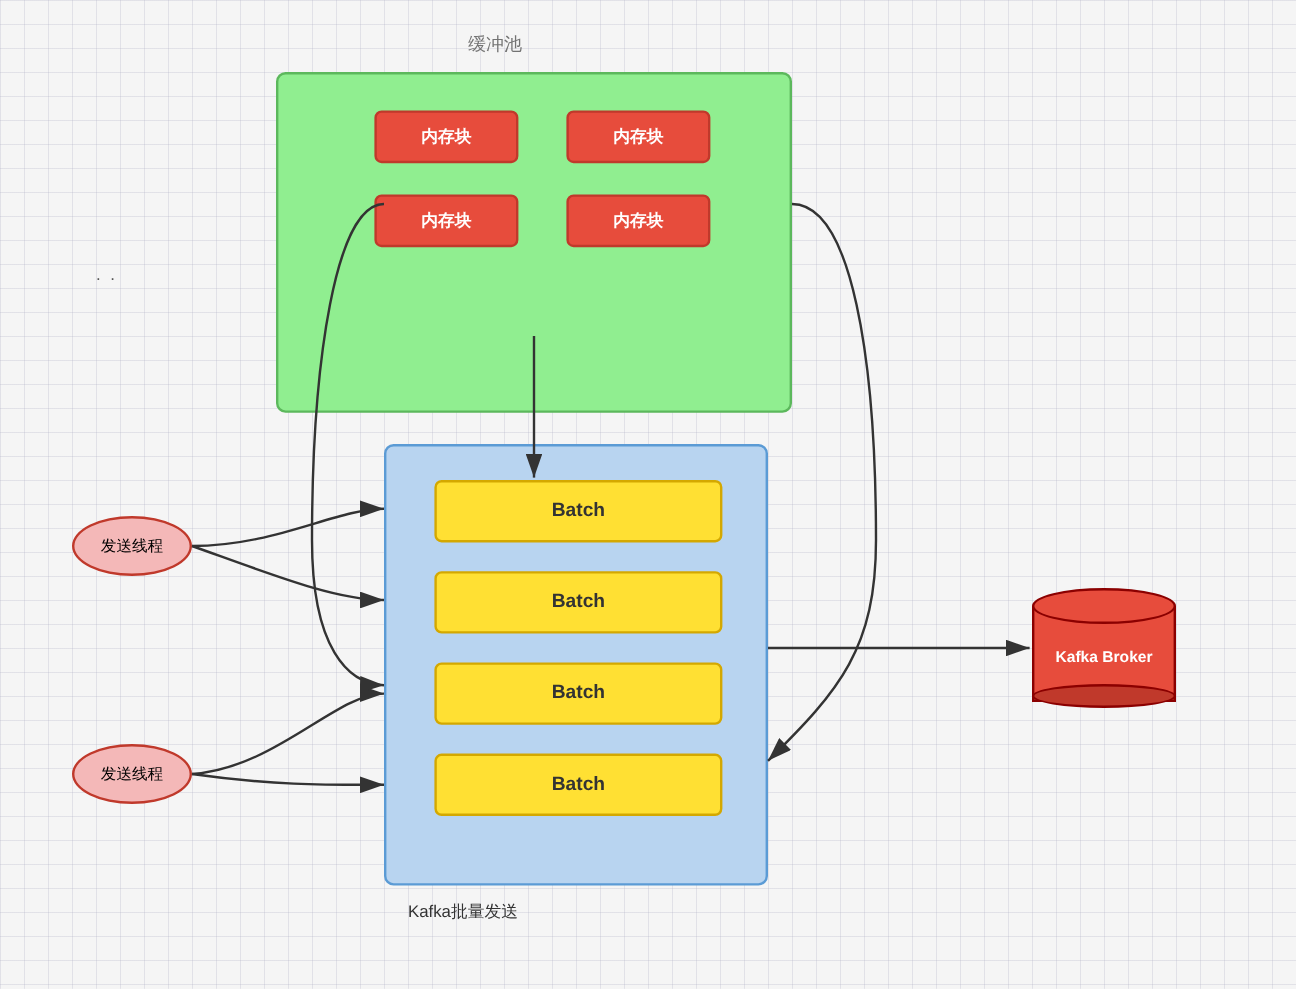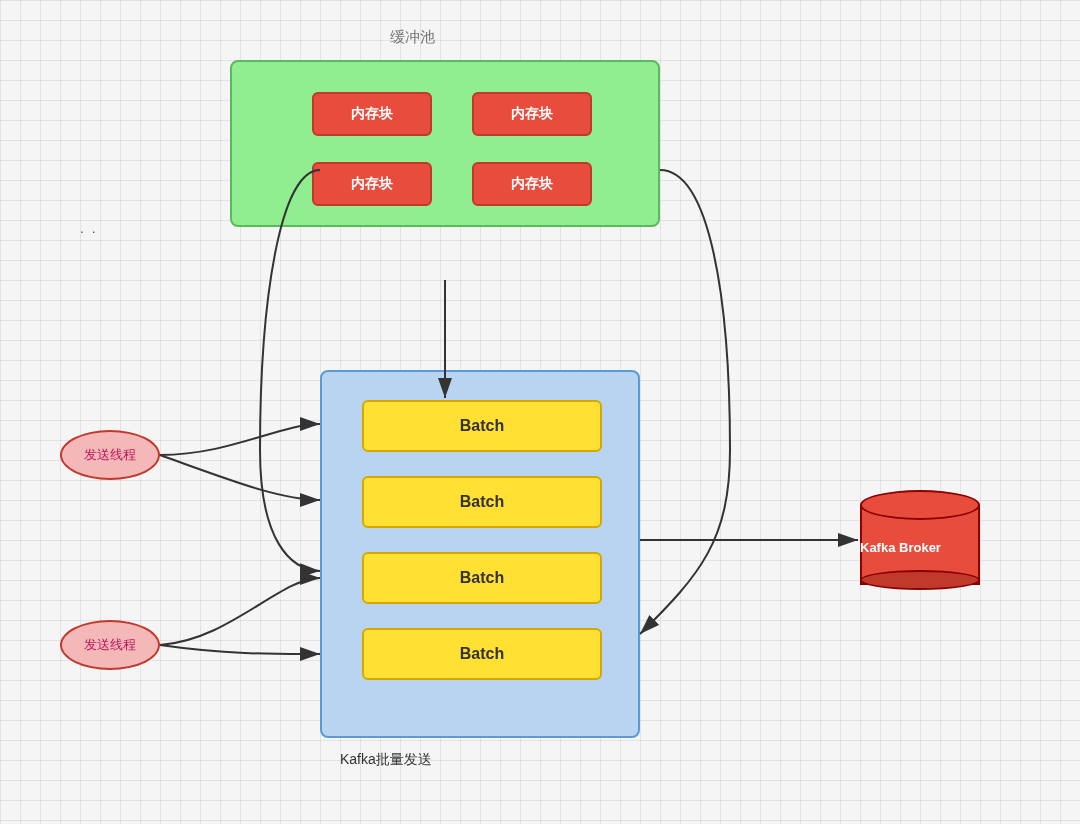--- a/index.html
+++ b/index.html
@@ -33,21 +33,21 @@
       left: 390px;
       font-size: 15px;
       color: #737373;
     }
     
     .buffer-pool {
       position: absolute;
       top: 60px;
       left: 230px;
       width: 430px;
-      height: 167px;
+      height: 284px;
       background: #90EE90;
       border: 2px solid #5cb85c;
       border-radius: 8px;
     }
     .memory-block {
       position: absolute;
       background: #e74c3c;
       border: 2px solid #c0392b;
       border-radius: 6px;
       width: 120px;
@@ -100,21 +100,21 @@
       position: absolute;
       background: #f4b8b8;
       border: 2px solid #c0392b;
       border-radius: 50%;
       width: 100px;
       height: 50px;
       display: flex;
       align-items: center;
       justify-content: center;
       font-size: 13px;
-      color: #be185d;
+      color: #000000;
     }
     .te1 { top: 430px; left: 60px; }
     .te2 { top: 620px; left: 60px; }
 
     
     .kafka-broker {
       position: absolute;
       top: 490px;
       left: 860px;
     }
@@ -152,20 +152,21 @@
       height: 20px;
       border: 2px solid #8b0000;
       border-radius: 50%;
       background: #c0392b;
     }
     .kafka-label {
       position: absolute;
       top: 50px;
       left: 0;
       width: 120px;
+      text-align: center;
       font-size: 13px;
       font-weight: bold;
       color: white;
       z-index: 10;
     }
 
     
     .label-kafka-batch {
       position: absolute;
       bottom: 55px;

